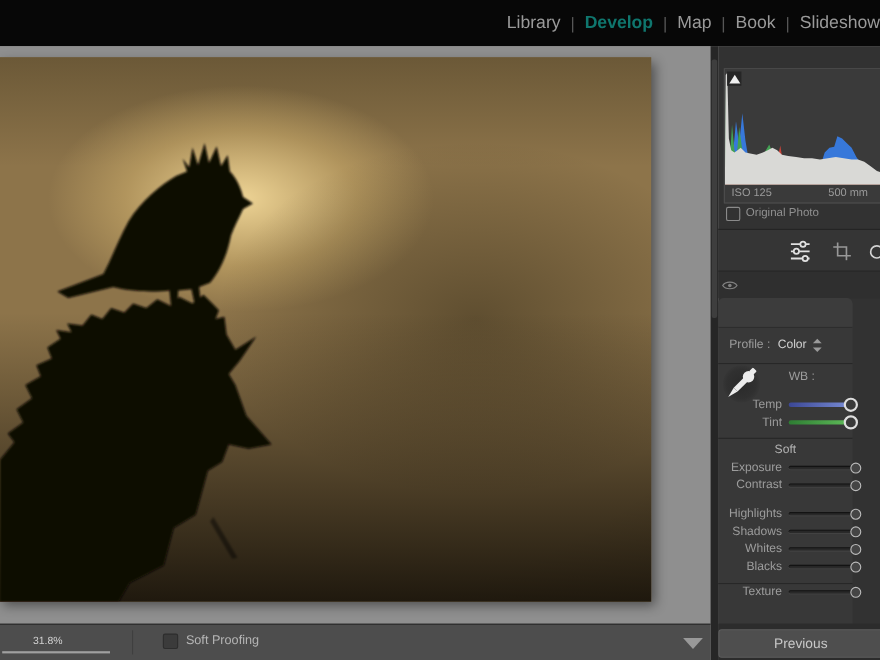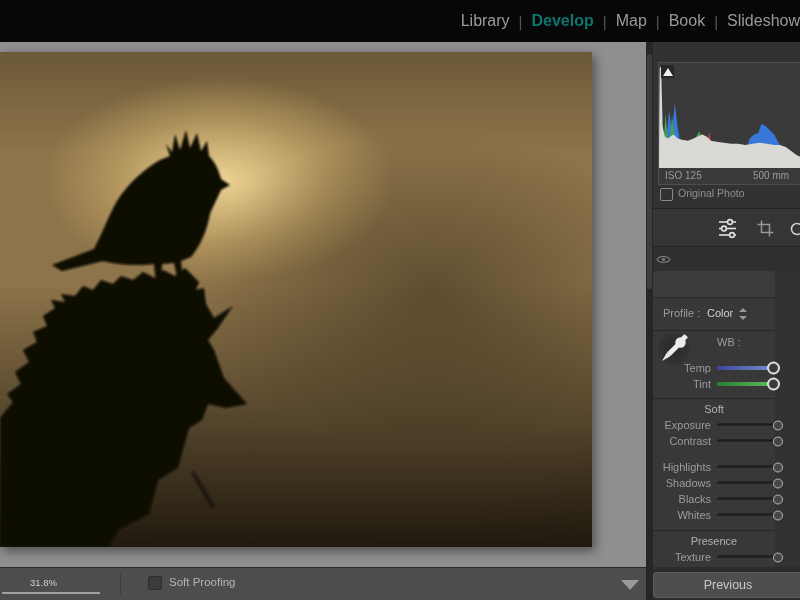--- a/index.html
+++ b/index.html
@@ -268,36 +268,35 @@
                 <div class="knob tone"></div>
               </div>
             </div>
             <div class="slider-row">
               <span class="slider-label">Shadows</span>
               <div class="track dark">
                 <div class="knob tone"></div>
               </div>
             </div>
             <div class="slider-row">
+              <span class="slider-label">Whites</span>
+              <div class="track dark">
+                <div class="knob tone"></div>
+              </div>
+            </div>
+            <div class="slider-row">
               <span class="slider-label">Blacks</span>
               <div class="track dark">
                 <div class="knob tone"></div>
               </div>
             </div>
-            <div class="slider-row">
-              <span class="slider-label">Whites</span>
-              <div class="track dark">
-                <div class="knob tone"></div>
-              </div>
-            </div>
           </div>
       </div>
 
       <div class="presence-section">
-        <div class="section-title">Presence</div>
         <div id="presence-rows">
             <div class="slider-row">
               <span class="slider-label">Texture</span>
               <div class="track dark">
                 <div class="knob tone"></div>
               </div>
             </div>
           </div>
       </div>
     </div>

